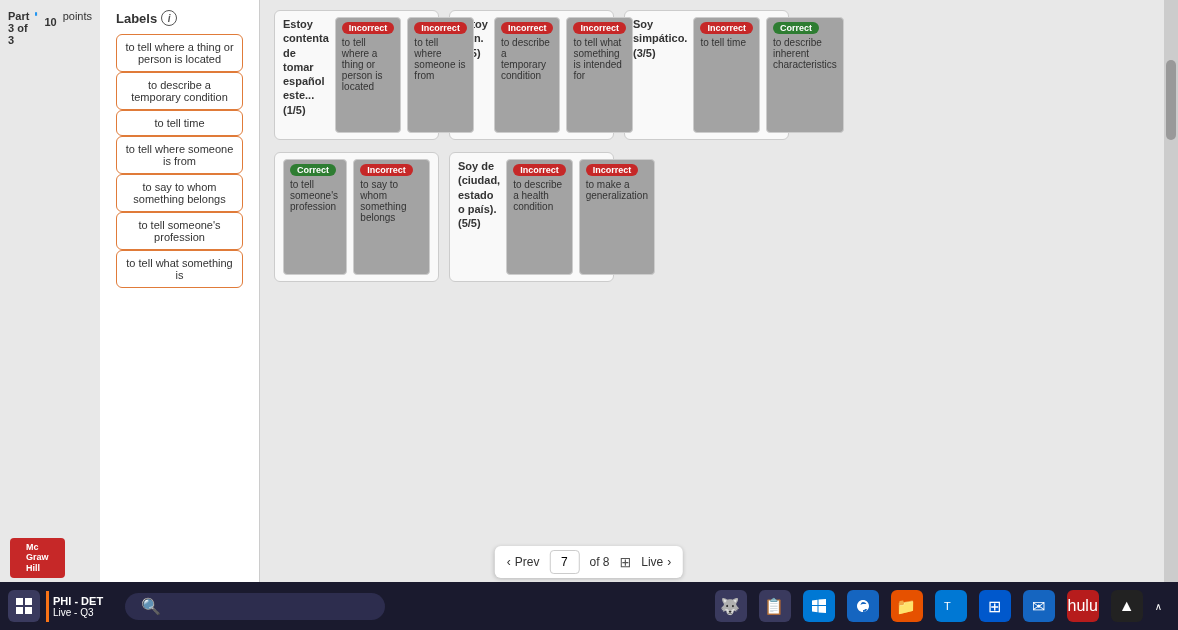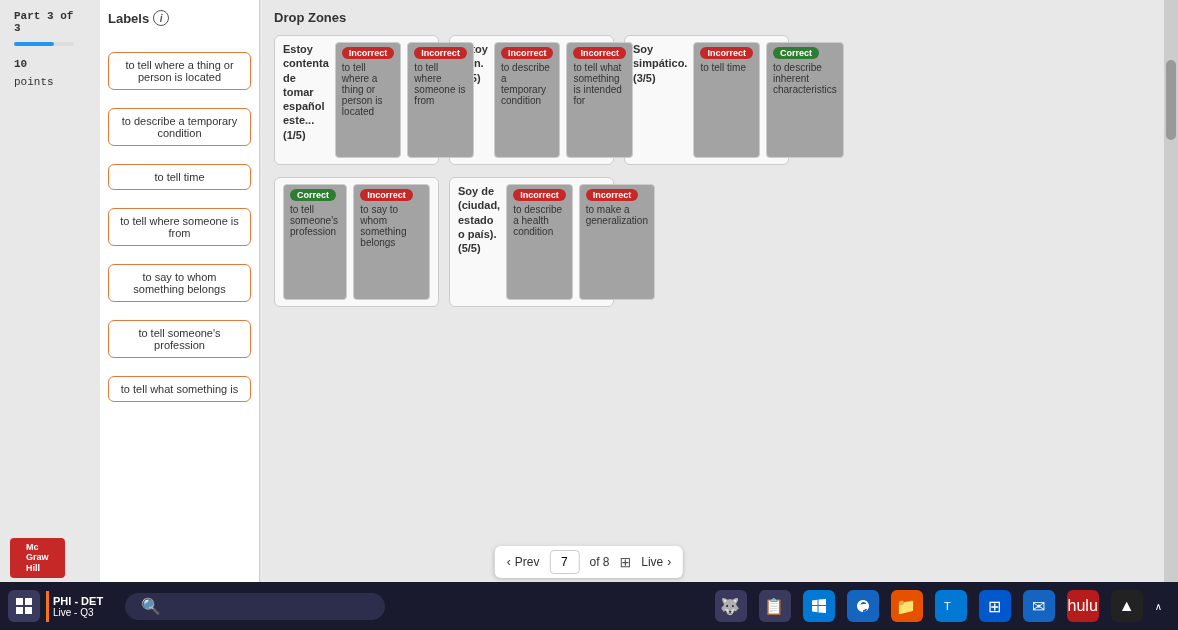--- a/index.html
+++ b/index.html
@@ -86,25 +86,23 @@
       left: 0;
       right: 0;
       bottom: 48px;
       background: #e8e8e8;
       display: flex;
     }
 
     
     .part-info {
       width: 100px;
-      padding: 10px 14px;
-      display: flex;
-      flex-direction: column;
+      padding: 10px 8px;
+      display: flex;
       gap: 6px;
-      font-family: Liberation Mono, monospace;
     }
     .part-label {
       font-size: 11px;
       font-weight: bold;
       color: #333;
     }
     .part-progress {
       width: 60px;
       height: 4px;
       background: #ddd;
@@ -126,24 +124,24 @@
     .points-value {
       font-size: 11px;
       color: #333;
     }
 
     
     .labels-section {
       width: 160px;
       background: white;
       border-right: 1px solid #ccc;
-      padding: 10px 8px;
+      padding: 10px 16px;
       display: flex;
       flex-direction: column;
-      gap: 18px;
+      gap: 0;
     }
     .labels-header {
       display: flex;
       align-items: center;
       gap: 4px;
       font-weight: bold;
       font-size: 13px;
       color: #333;
       margin-bottom: 8px;
     }
@@ -322,21 +320,20 @@
     <div class="label-chip">to tell where a thing or person is located</div>
     <div class="label-chip">to describe a temporary condition</div>
     <div class="label-chip">to tell time</div>
     <div class="label-chip">to tell where someone is from</div>
     <div class="label-chip">to say to whom something belongs</div>
     <div class="label-chip">to tell someone's profession</div>
     <div class="label-chip">to tell what something is</div>
   </div>
 
   <div class="dropzones-section">
-    <div class="dropzones-header">Drop Zones</div>
 
     <div class="dropzone-row">
 
       <div class="dropzone-box">
         <div class="dropzone-title">Estoy contenta de tomar español este... (1/5)</div>
         <div class="answer-card">
           <div><span class="answer-badge badge-incorrect">Incorrect</span></div>
           <div>to tell where a thing or person is located</div>
         </div>
         <div class="answer-card">

